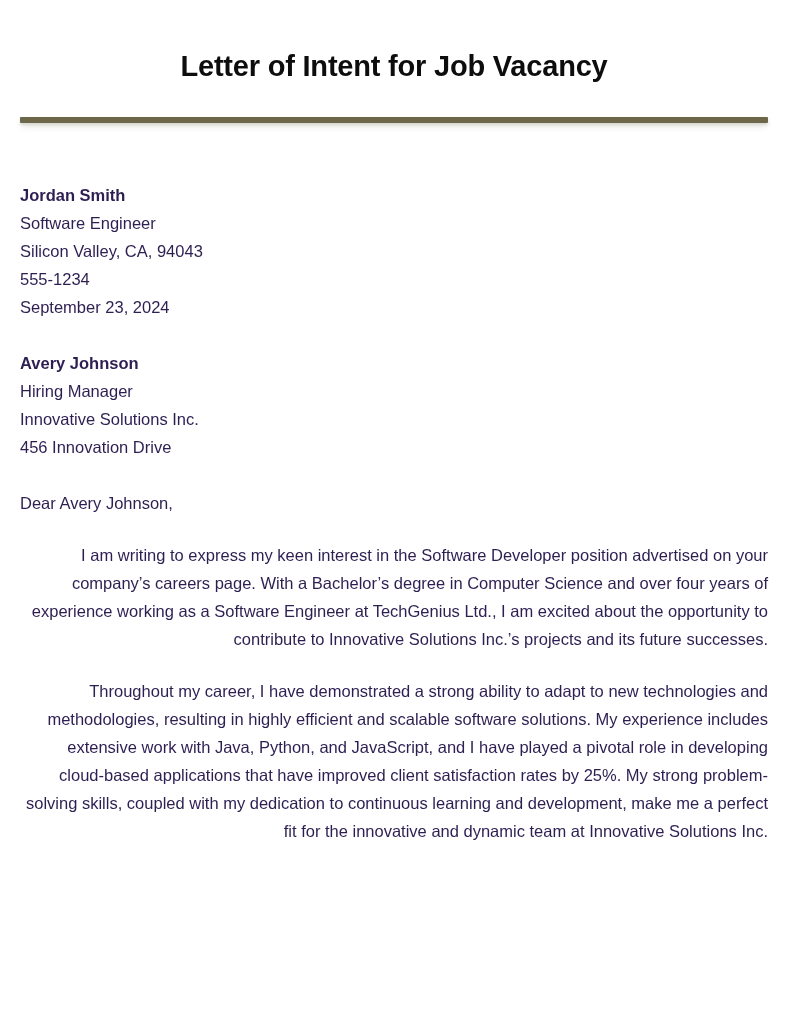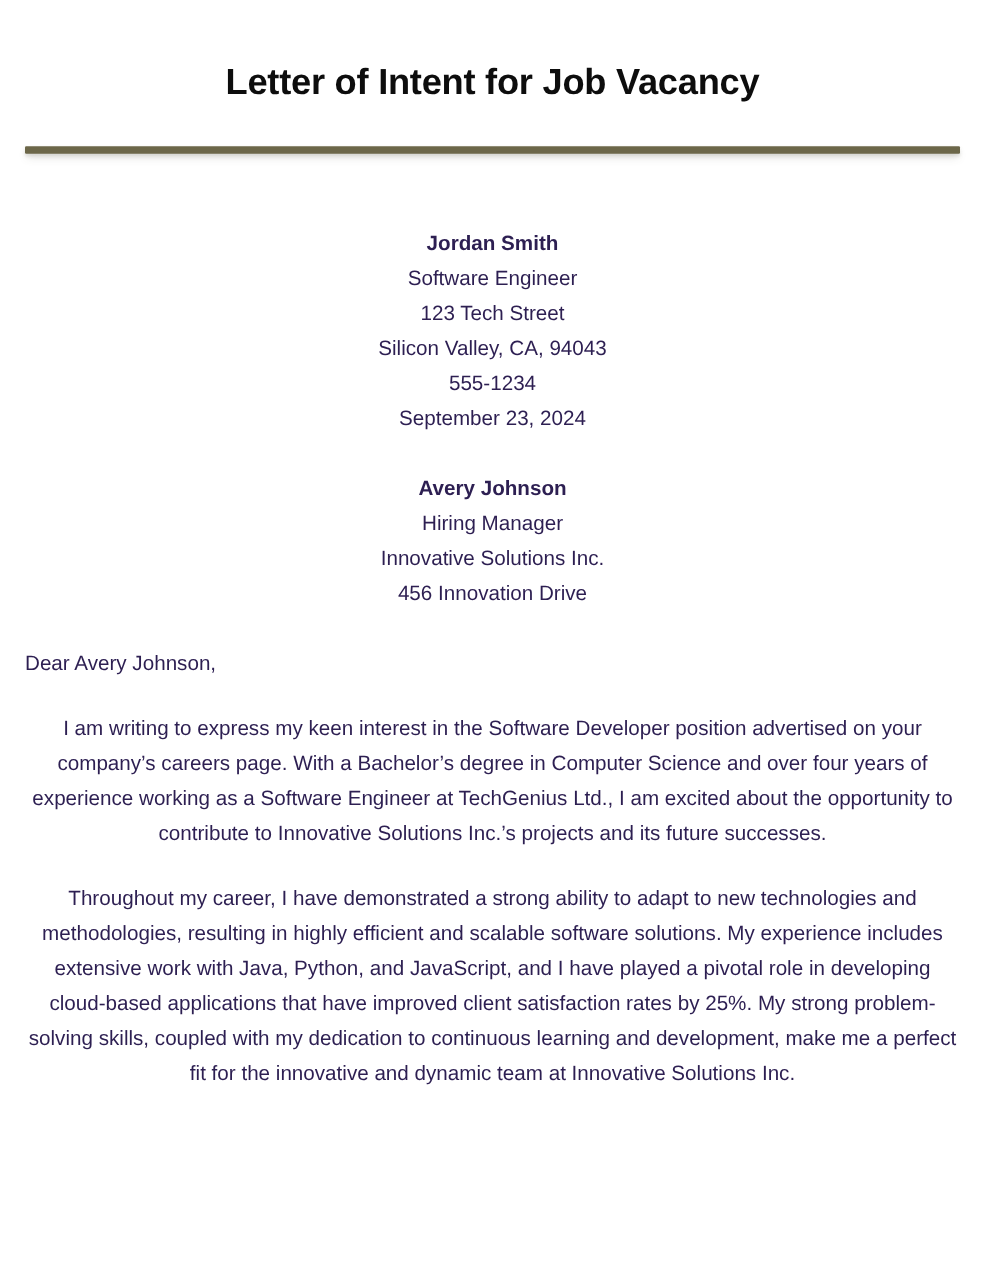--- a/index.html
+++ b/index.html
@@ -51,59 +51,57 @@
   .body-area {
     padding: 0 20px;
     margin-top: 58px;
     color: #2d1f52;
     font-size: 16.5px;
     line-height: 28px;
   }
 
   .addr-block {
     margin: 0 0 28px 0;
-    text-align: center;
   }
   .addr-line {
     display: block;
     line-height: 28px;
   }
   .addr-line.name {
     font-weight: bold;
   }
 
   .salutation {
     margin: 12px 0 24px 0;
     line-height: 28px;
   }
 
   .para {
     margin: 0 0 24px 0;
     line-height: 28px;
-    text-align: center;
+    text-align: right;
   }
   .para:last-child { margin-bottom: 0; }
 </style>
 </head>
 <body>
 
 <div class="page">
 
   <h1 class="doc-title">Letter of Intent for Job Vacancy</h1>
 
   <div class="divider-wrap">
     <div class="divider"></div>
   </div>
 
   <div class="body-area">
 
     <div class="addr-block">
       <span class="addr-line name">Jordan Smith</span>
       <span class="addr-line">Software Engineer</span>
-      <span class="addr-line">123 Tech Street</span>
       <span class="addr-line">Silicon Valley, CA, 94043</span>
       <span class="addr-line">555-1234</span>
       <span class="addr-line">September 23, 2024</span>
     </div>
 
     <div class="addr-block">
       <span class="addr-line name">Avery Johnson</span>
       <span class="addr-line">Hiring Manager</span>
       <span class="addr-line">Innovative Solutions Inc.</span>
       <span class="addr-line">456 Innovation Drive</span>

